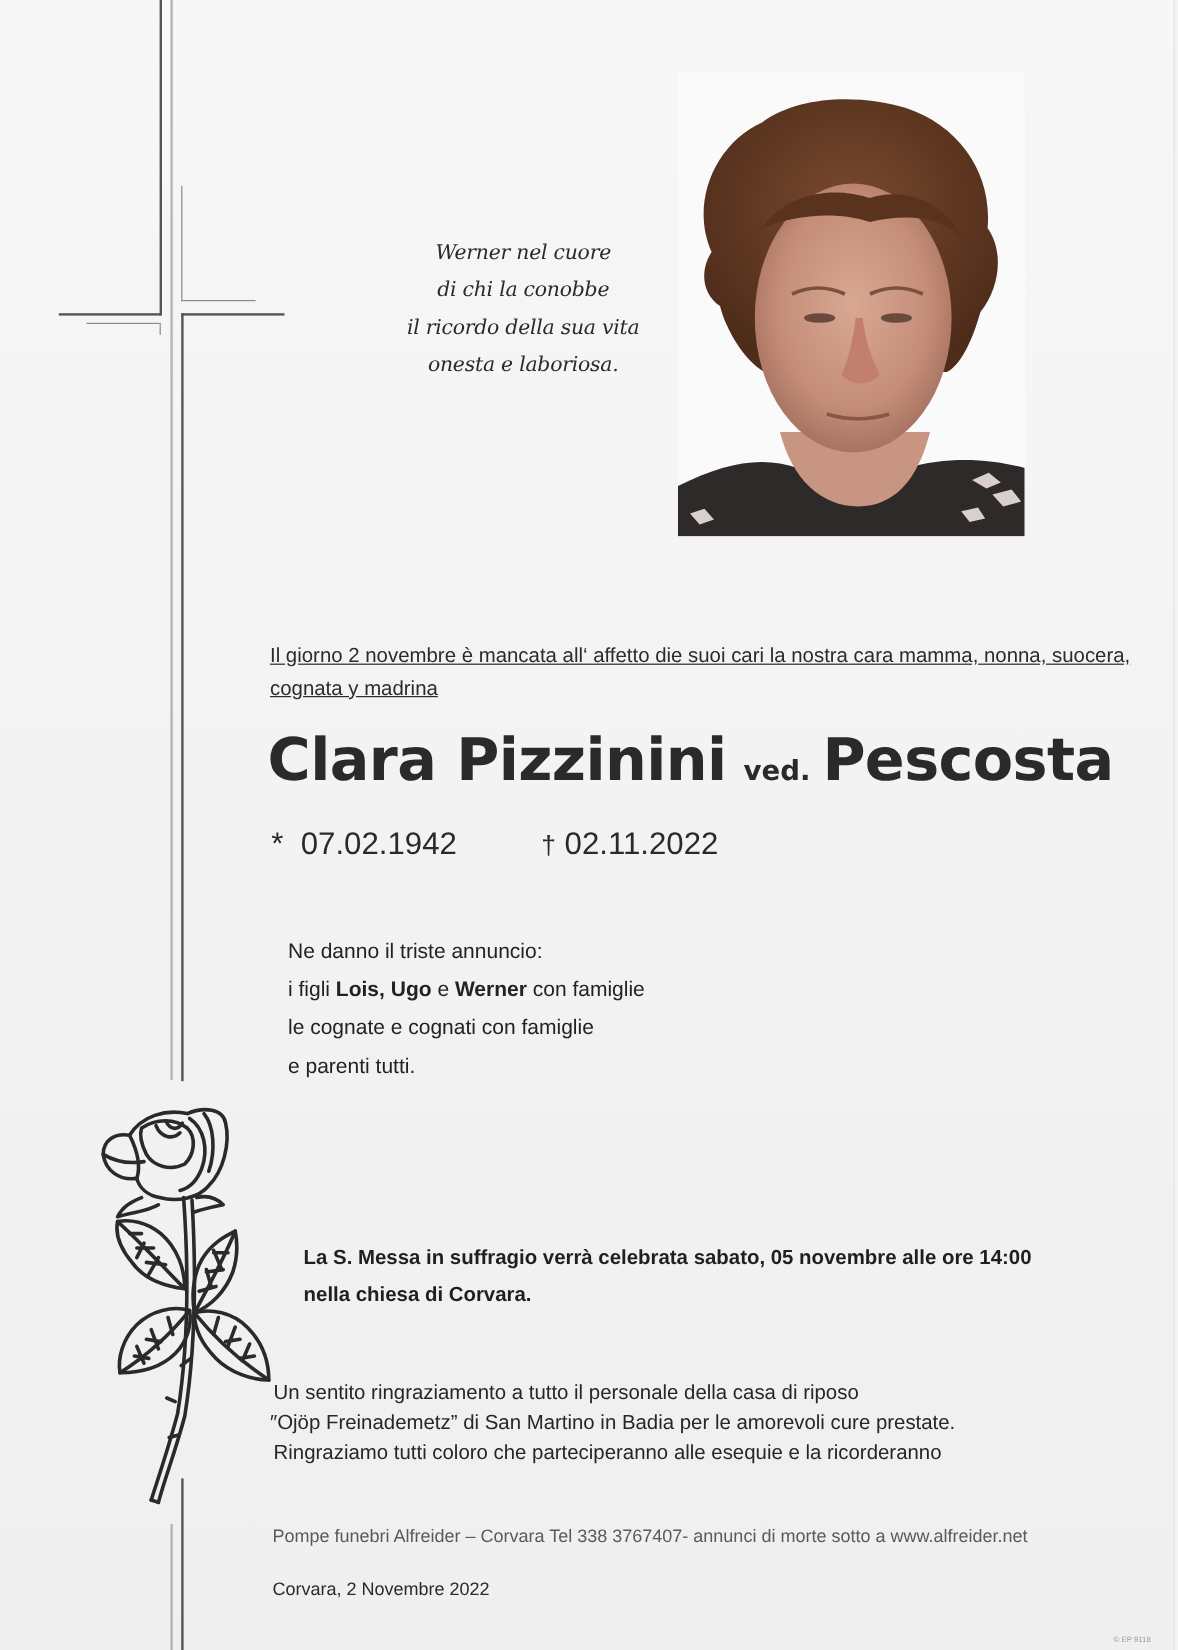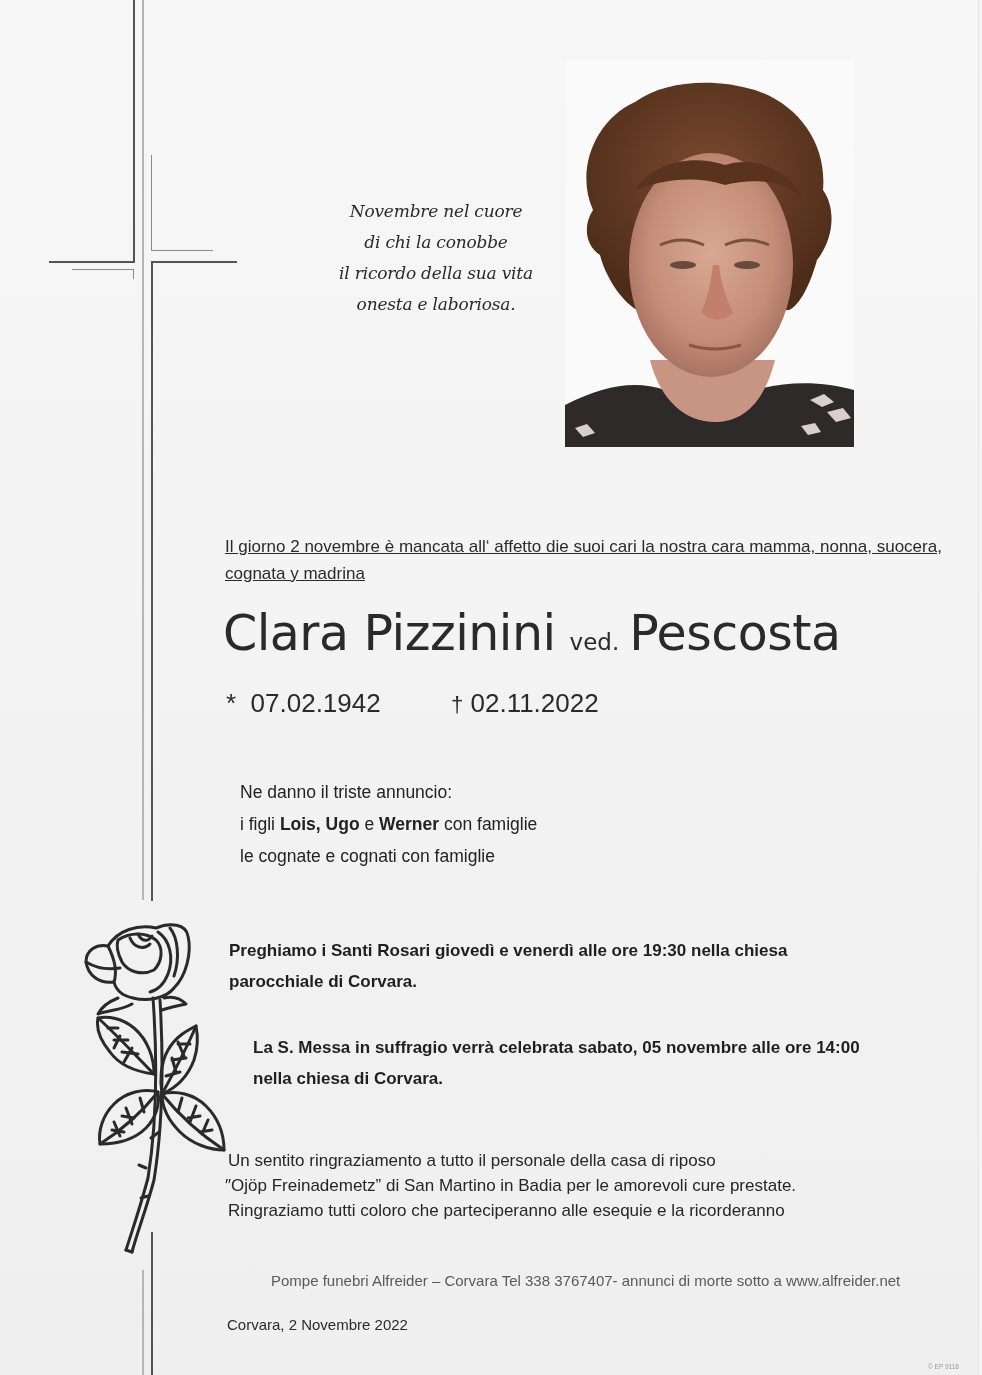--- a/index.html
+++ b/index.html
@@ -33,21 +33,21 @@
       background: #fbfbfb; overflow: hidden;
     }
 
     .intro {
       position: absolute; left: 225px; top: 533px; width: 720px;
       font-size: 17px; line-height: 27px; color: #2b2b2b; text-decoration: underline;
     }
     .name {
       position: absolute; left: 223px; top: 605px; white-space: nowrap;
       font-family: "DejaVu Sans", sans-serif; font-size: 49px; color: #2a2a2a;
-      letter-spacing: -0.5px; font-weight: 400;
+      letter-spacing: -0.5px; font-weight: 700;
     }
     .name .ved { font-size: 23px; margin: 0 10px 0 14px; letter-spacing: 0; }
     .dates {
       position: absolute; left: 226px; top: 688px; white-space: nowrap;
       font-size: 26px; color: #2a2a2a;
     }
     .dates .born { display: inline-block; width: 225px; }
 
     .family {
       position: absolute; left: 229px; top: 776px;
@@ -62,21 +62,21 @@
     .thanks {
       position: absolute; left: 228px; top: 1148px; width: 660px;
       font-size: 17px; line-height: 25px; color: #262626;
     }
     .place-date {
       position: absolute; left: 227px; top: 1316px; white-space: nowrap;
       font-size: 15px; color: #2b2b2b;
     }
     .footer {
       position: absolute; left: 227px; top: 1272px; white-space: nowrap;
-      font-size: 15px; color: #5a5a5a; margin-left: 44px;
+      font-size: 15px; color: #5a5a5a;
     }
     .code {
       position: absolute; left: 928px; top: 1363px; white-space: nowrap;
       font-size: 6.5px; color: #9a9a9a;
     }
     .rose { position: absolute; left: 78px; top: 918px; width: 160px; height: 340px; }
   </style>
 </head>
 <body>
 
@@ -90,21 +90,21 @@
     <div class="ln dark" style="left:49px;top:261px;width:85px;height:2px;"></div>
     <div class="ln mid" style="left:72px;top:269px;width:61px;height:1px;"></div>
     <div class="ln mid" style="left:133px;top:269px;width:1px;height:10px;"></div>
     <div class="ln dark" style="left:151px;top:261px;width:86px;height:2px;"></div>
     <div class="ln mid" style="left:151px;top:250px;width:62px;height:1px;"></div>
     <div class="ln dark" style="left:151px;top:1232px;width:2px;height:143px;"></div>
     <div class="ln light" style="left:142px;top:1270px;width:2px;height:105px;"></div>
   </div>
 
   <div class="quote">
-    <div>Novembre nel cuore</div>
+    <div>Werner nel cuore</div>
     <div>di chi la conobbe</div>
     <div>il ricordo della sua vita</div>
     <div>onesta e laboriosa.</div>
   </div>
 
   <div class="photo">
     <svg width="289" height="387" viewBox="0 0 289 387">
       <defs>
         <radialGradient id="face" cx="0.5" cy="0.45" r="0.55">
           <stop offset="0" stop-color="#d9a892"></stop>
@@ -147,20 +147,21 @@
   </div>
 
   <div class="dates">
     <span class="born"><span>*</span>&nbsp; <span>07.02.1942</span></span><span><span style="font-size:22px;">†</span> <span>02.11.2022</span></span>
   </div>
 
   <div class="family">
     <div>Ne danno il triste annuncio:</div>
     <div><span>i figli </span><b>Lois,</b> <b>Ugo</b><span> e </span><b>Werner</b><span> con famiglie</span></div>
     <div>le cognate e cognati con famiglie</div>
+    <div>e parenti tutti.</div>
   </div>
 
   <svg class="rose" viewBox="0 0 160 340">
     <g fill="none" stroke="#2a2a2a" stroke-width="3" stroke-linejoin="round" stroke-linecap="round">
 
       <path d="M75,80 C80,150 78,210 70,260 C62,290 55,310 48,332"></path>
       <path d="M82,82 C86,150 84,212 76,262 C68,292 60,312 54,334"></path>
       <path d="M48,332 L54,334"></path>
       <path d="M73,220 l8,-6 M68,250 l-7,-3 M63,280 l7,-2"></path>
 
@@ -188,21 +189,20 @@
       <path d="M80,174 C66,170 48,174 36,186 C24,198 20,214 22,226 C38,226 56,222 68,210 C78,200 82,186 80,174 Z"></path>
       <path d="M80,174 C64,194 44,212 22,226"></path>
       <path d="M62,180 l4,14 M48,190 l6,16 M36,204 l6,14 M56,200 l-12,-2 M46,214 l-12,-2"></path>
 
       <path d="M84,176 C98,172 116,176 128,188 C142,202 146,218 146,232 C132,232 114,226 102,214 C90,202 84,190 84,176 Z"></path>
       <path d="M84,176 C100,196 122,216 146,232"></path>
       <path d="M104,180 l-4,14 M118,188 l-6,16 M130,202 l-6,14 M110,200 l12,-2 M122,214 l12,-2"></path>
     </g>
   </svg>
 
-  <div class="bold-par" style="top:935px;">Preghiamo i Santi Rosari giovedì e venerdì alle ore 19:30 nella chiesa parocchiale di Corvara.</div>
 
   <div class="bold-par" style="top:1032px;margin-left:24px;">La S. Messa in suffragio verrà celebrata sabato, 05 novembre alle ore 14:00 nella chiesa di Corvara.</div>
 
   <div class="thanks">
     <div>Un sentito ringraziamento a tutto il personale della casa di riposo</div>
     <div style="margin-left:-3px;">″Ojöp Freinademetz” di San Martino in Badia per le amorevoli cure prestate.</div>
     <div>Ringraziamo tutti coloro che parteciperanno alle esequie e la ricorderanno</div>
   </div>
 
   <div class="place-date">Corvara, 2 Novembre 2022</div>

